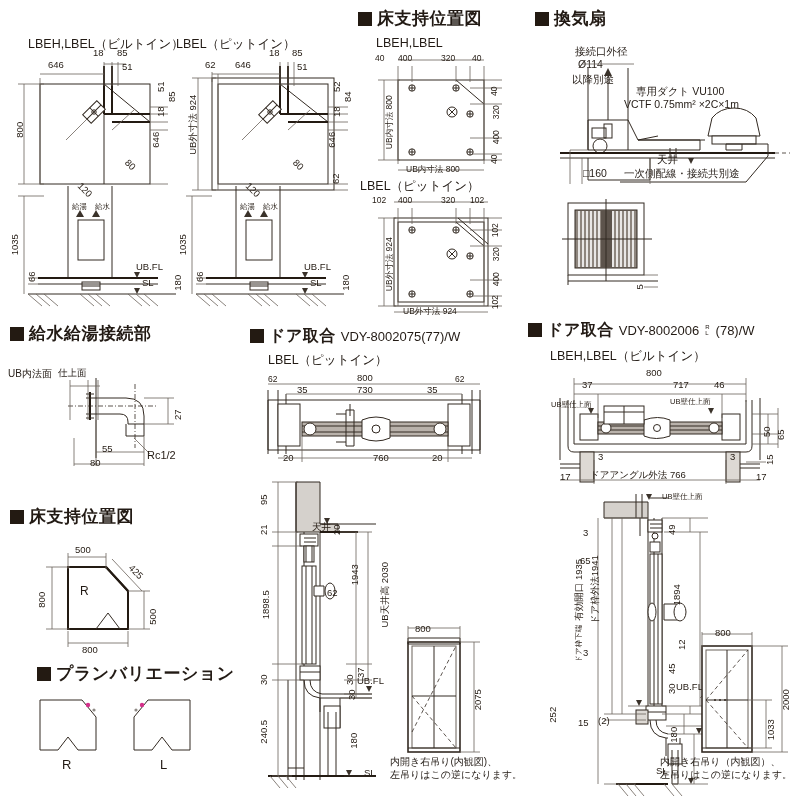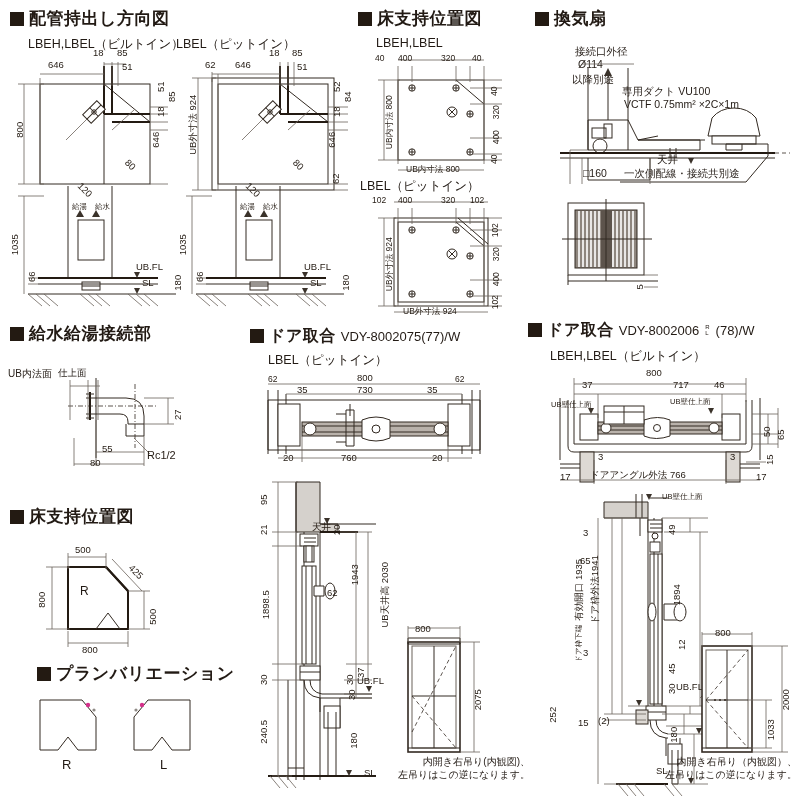--- a/index.html
+++ b/index.html
@@ -18,41 +18,37 @@
   .sec-sub{font-size:13px;font-weight:normal;letter-spacing:0;}
   .sub-line{position:absolute;font-size:12.5px;white-space:nowrap;}
 
   .dim{position:absolute;font-size:9.5px;white-space:nowrap;line-height:1;color:#231a12;}
   .dim.sm{font-size:8.5px;}
   .dim.xs{font-size:7.5px;}
   .rot{transform-origin:center center;transform:rotate(-90deg);}
   .rot45b{transform-origin:center center;transform:rotate(45deg);}
 
   .lbl{position:absolute;font-size:10.5px;white-space:nowrap;line-height:1.15;}
-  .note{position:absolute;font-size:10px;line-height:1.35;text-align:right;white-space:nowrap;}
+  .note{position:absolute;font-size:10px;line-height:1.35;text-align:left;white-space:nowrap;}
 
   svg{position:absolute;overflow:visible;}
   .st{fill:none;stroke:#332a22;stroke-width:1;}
   .st2{fill:none;stroke:#231a12;stroke-width:2;}
   .stt{fill:none;stroke:#6b625a;stroke-width:.8;}
   .dash{fill:none;stroke:#332a22;stroke-width:.8;stroke-dasharray:5 2 1 2;}
   .dash2{fill:none;stroke:#332a22;stroke-width:.8;stroke-dasharray:4 3;}
   .fillg{fill:#d5d1cc;stroke:#332a22;stroke-width:1;}
   .filld{fill:#3a322a;stroke:none;}
   .fillw{fill:#ffffff;stroke:#332a22;stroke-width:1;}
 </style>
 </head>
 <body>
 
 <div class="page">
 
-<div class="sec-head" style="left:10px;top:10px;">
-  <span class="sq"></span>
-  <span class="sec-title">配管持出し方向図</span>
-</div>
 <div class="sub-line" style="left:28px;top:36px;">LBEH,LBEL（ビルトイン）</div>
 <div class="sub-line" style="left:176px;top:36px;">LBEL（ピットイン）</div>
 
 <svg width="180" height="130" style="left:8px;top:52px;">
 
   <rect x="32" y="32" width="110" height="100" class="st"></rect>
 
   <path class="st" d="M96,32 L142,70"></path>
   <path class="st" d="M96,32 L96,132"></path>
 
@@ -263,21 +259,21 @@
 <div class="dim sm" style="left:403px;top:307px;">UB外寸法 924</div>
 
 <div class="sec-head" style="left:535px;top:10px;font-family:Liberation Serif, serif;">
   <span class="sq"></span>
   <span class="sec-title">換気扇</span>
 </div>
 
 <div class="lbl" style="left:575px;top:45px;">接続口外径</div>
 <div class="lbl" style="left:578px;top:58px;">Ø114</div>
 <div class="lbl" style="left:572px;top:73px;">以降別途</div>
-<div class="lbl" style="left:622px;top:85px;">専用ダクト VU100</div>
+<div class="lbl" style="left:636px;top:85px;">専用ダクト VU100</div>
 <div class="lbl" style="left:624px;top:98px;">VCTF 0.75mm² ×2C×1m</div>
 <div class="lbl" style="left:657px;top:153px;">天井</div>
 <div class="lbl" style="left:624px;top:167px;">一次側配線・接続共別途</div>
 <div class="lbl" style="left:583px;top:167px;">□160</div>
 
 <svg width="255" height="140" style="left:540px;top:50px;">
 
   <path class="st" d="M48,18 L48,100 M88,18 L88,100"></path>
   <path class="stt" d="M42,14 L94,14"></path>
   <path class="st" d="M68,70 L68,22"></path>
@@ -442,21 +438,21 @@
   <path class="stt" d="M28,86 L52,86 M52,86 L198,86 M198,86 L222,86"></path>
   <path class="stt" d="M52,64 L52,90 M198,64 L198,90"></path>
 </svg>
 <div class="dim sm" style="left:268px;top:375px;">62</div>
 <div class="dim" style="left:357px;top:373px;">800</div>
 <div class="dim" style="left:297px;top:385px;">35</div>
 <div class="dim" style="left:357px;top:385px;">730</div>
 <div class="dim" style="left:427px;top:385px;">35</div>
 <div class="dim sm" style="left:455px;top:375px;">62</div>
 <div class="dim" style="left:283px;top:453px;">20</div>
-<div class="dim" style="left:341px;top:453px;">760</div>
+<div class="dim" style="left:373px;top:453px;">760</div>
 <div class="dim" style="left:432px;top:453px;">20</div>
 
 <svg width="130" height="310" style="left:248px;top:480px;">
 
   <path class="fillg" d="M48,2 L72,2 L72,44 L90,44 L90,52 L48,52 Z"></path>
 
   <path class="st" d="M48,2 L48,300 M56,52 L56,300 M72,52 L72,300"></path>
   <path class="st" d="M40,200 L40,300 M40,288 L56,288"></path>
 
   <path class="st" d="M72,44 L128,44"></path>

